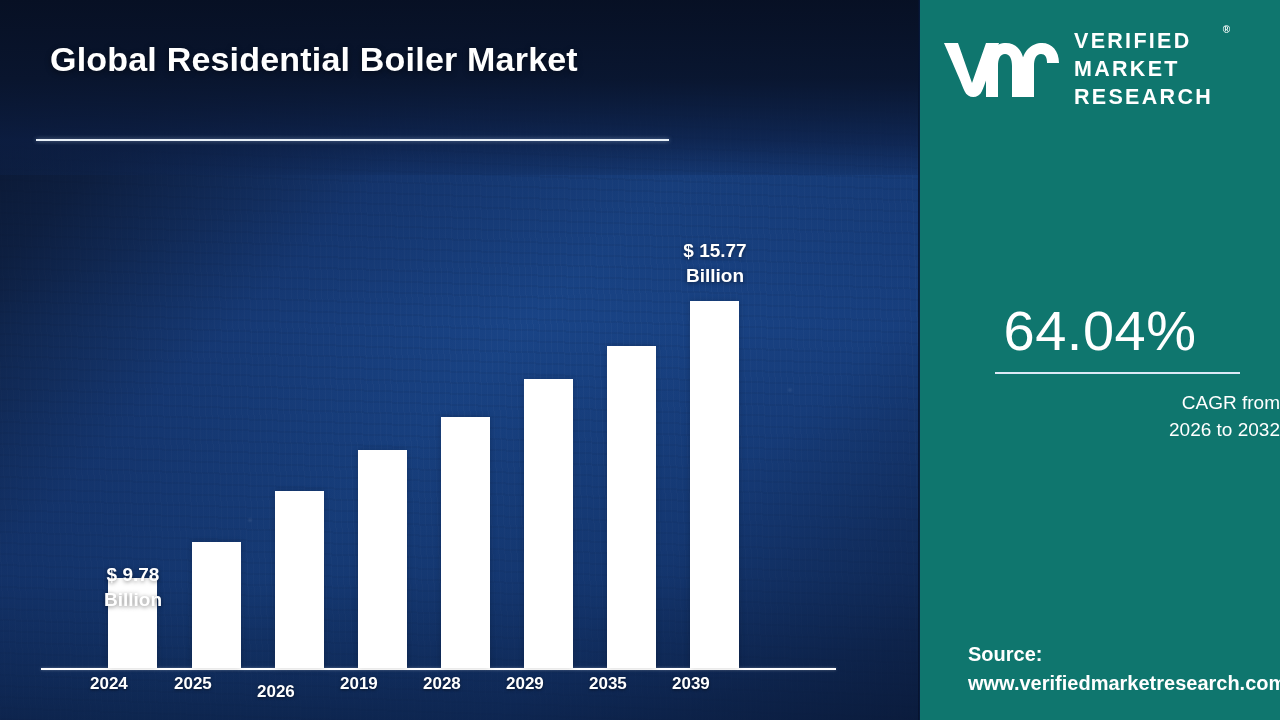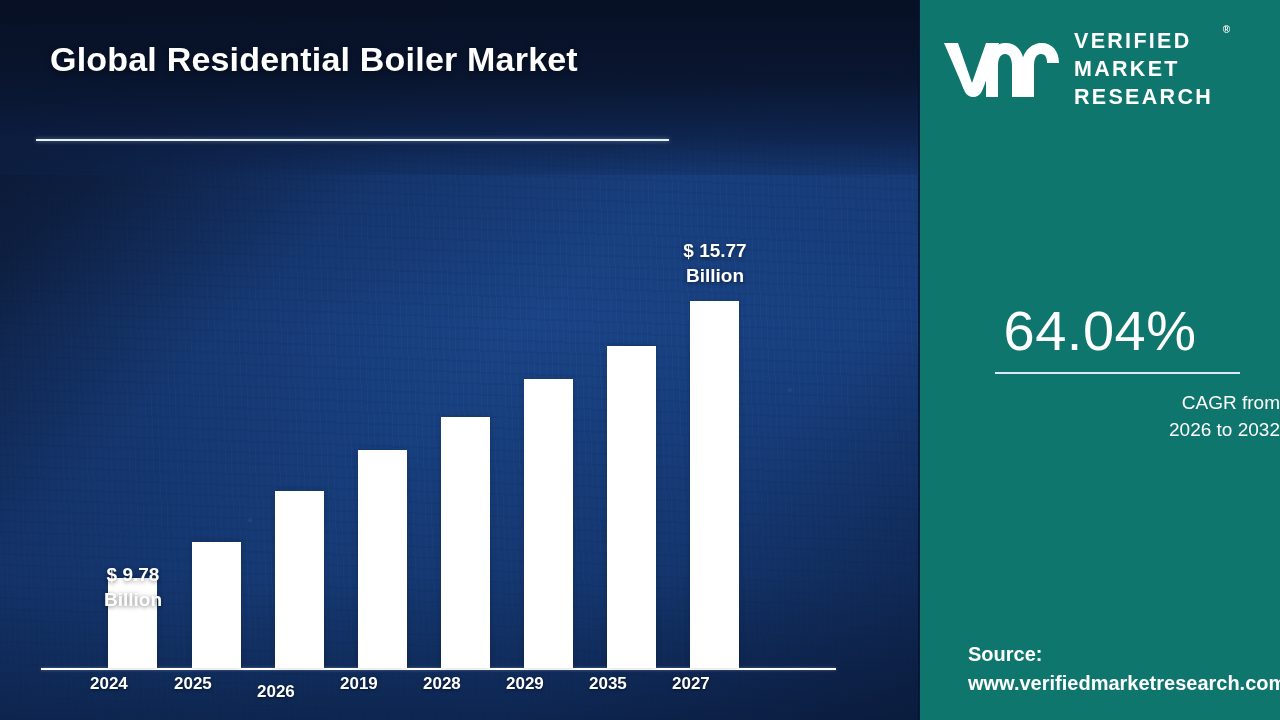--- a/index.html
+++ b/index.html
@@ -167,21 +167,21 @@
         <div>Billion</div>
       </div>
 
       <div class="tick" style="left:90px;">2024</div>
       <div class="tick" style="left:174px;">2025</div>
       <div class="tick" style="left:257px;margin-top:8px;">2026</div>
       <div class="tick" style="left:340px;">2019</div>
       <div class="tick" style="left:423px;">2028</div>
       <div class="tick" style="left:506px;">2029</div>
       <div class="tick" style="left:589px;">2035</div>
-      <div class="tick" style="left:672px;">2027</div>
+      <div class="tick" style="left:672px;">2039</div>
     </div>
   </div>
 
   <div class="panel-edge"></div>
 
   <div class="right-panel">
 
     <div class="logo-wrap">
       <svg class="logo-mark" viewBox="0 0 118 62">
         <path d="M2 4 L16 4 L30 44 L44 4 L57 4

